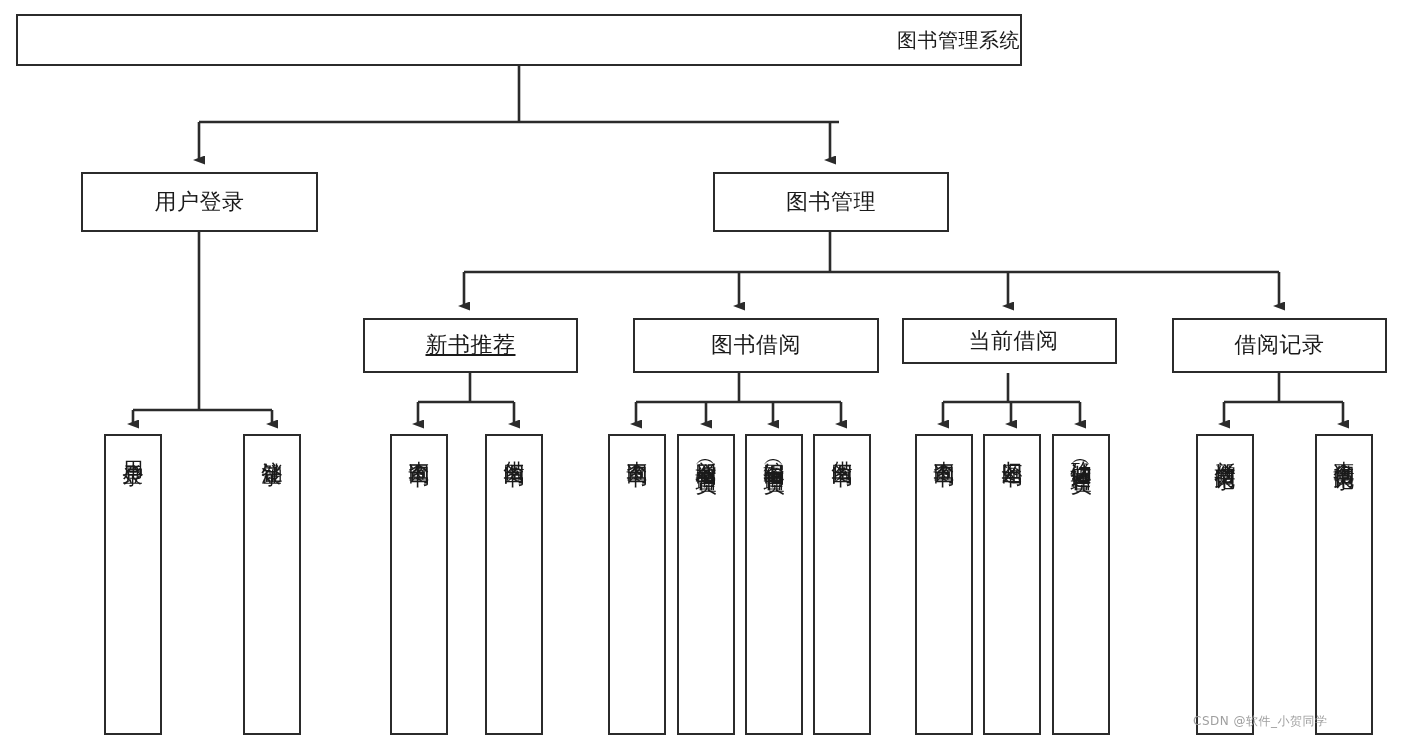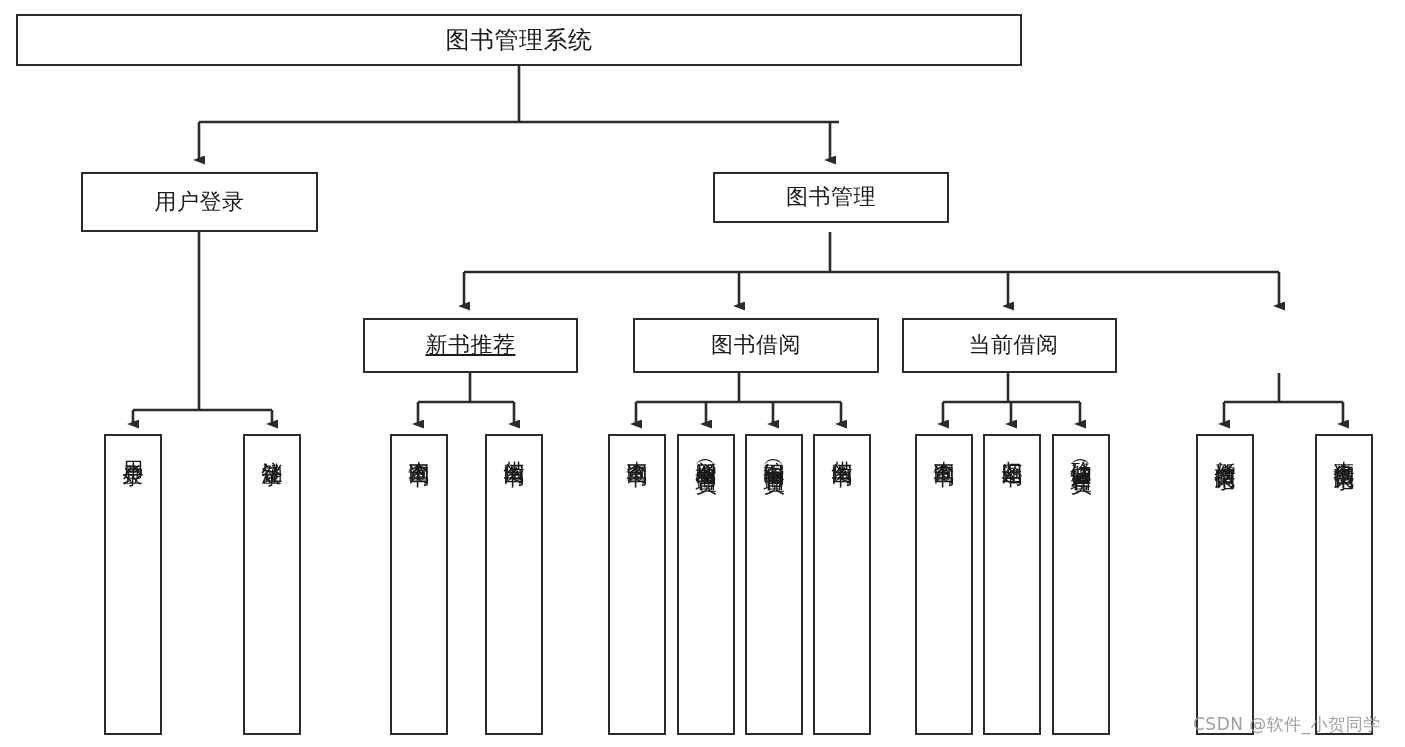--- a/index.html
+++ b/index.html
@@ -50,25 +50,26 @@
   }
   .node.vertical .vtext {
     writing-mode: vertical-rl;
     text-orientation: upright;
     white-space: nowrap;
     line-height: 1.05;
     letter-spacing: 2px;
     display: block;
   }
   .node.root {
-    font-size: 24px;
+    font-size: 20px;
+    justify-content: flex-end;
   }
   .watermark {
     position: absolute;
-    font-size: 17px;
+    font-size: 12px;
     color: #9a9a9a;
     white-space: nowrap;
     letter-spacing: 0.5px;
     opacity: 0.95;
   }
 </style>
 </head>
 <body>
 
 <div id="diagram-root">
@@ -135,32 +136,35 @@
     </g>
   </svg>
 
   <div class="node horizontal root" style="left:16px; top:14px; width:1006px; height:52px;">
     <span>图书管理系统</span>
   </div>
 
   <div class="node horizontal" style="left:81px; top:172px; width:237px; height:60px;">
     <span>用户登录</span>
   </div>
-  <div class="node horizontal" style="left:713px; top:172px; width:236px; height:51px;">
+  <div class="node horizontal" style="left:713px; top:172px; width:236px; height:60px;">
     <span>图书管理</span>
   </div>
 
   <div class="node horizontal" style="left:363px; top:318px; width:215px; height:55px;text-decoration:underline;">
     <span>新书推荐</span>
   </div>
   <div class="node horizontal" style="left:633px; top:318px; width:246px; height:55px;">
     <span>图书借阅</span>
   </div>
-  <div class="node horizontal" style="left:902px; top:318px; width:215px; height:55px;padding-left:8px;">
+  <div class="node horizontal" style="left:902px; top:318px; width:215px; height:46px;padding-left:8px;">
     <span>当前借阅</span>
+  </div>
+  <div class="node horizontal" style="left:1172px; top:318px; width:215px; height:55px;">
+    <span>借阅记录</span>
   </div>
 
   <div class="node vertical" style="left:104px; top:434px; width:58px; height:301px;">
     <span class="vtext">用户登录</span>
   </div>
   <div class="node vertical" style="left:243px; top:434px; width:58px; height:301px;">
     <span class="vtext">注销登录</span>
   </div>
 
   <div class="node vertical" style="left:390px; top:434px; width:58px; height:301px;">

